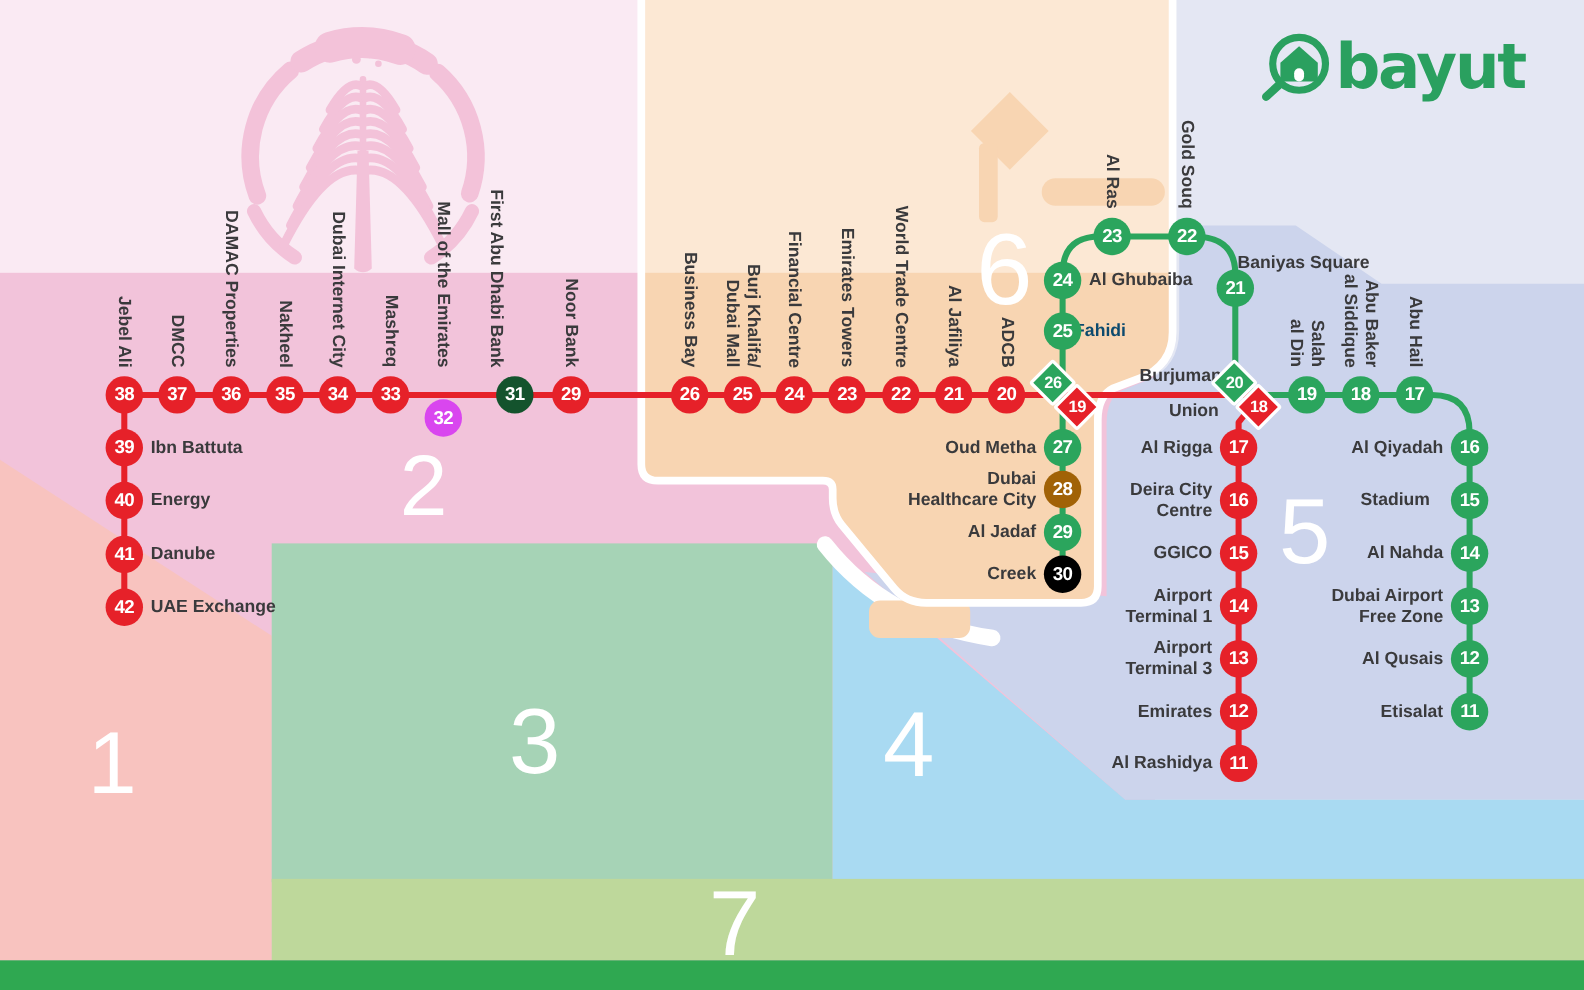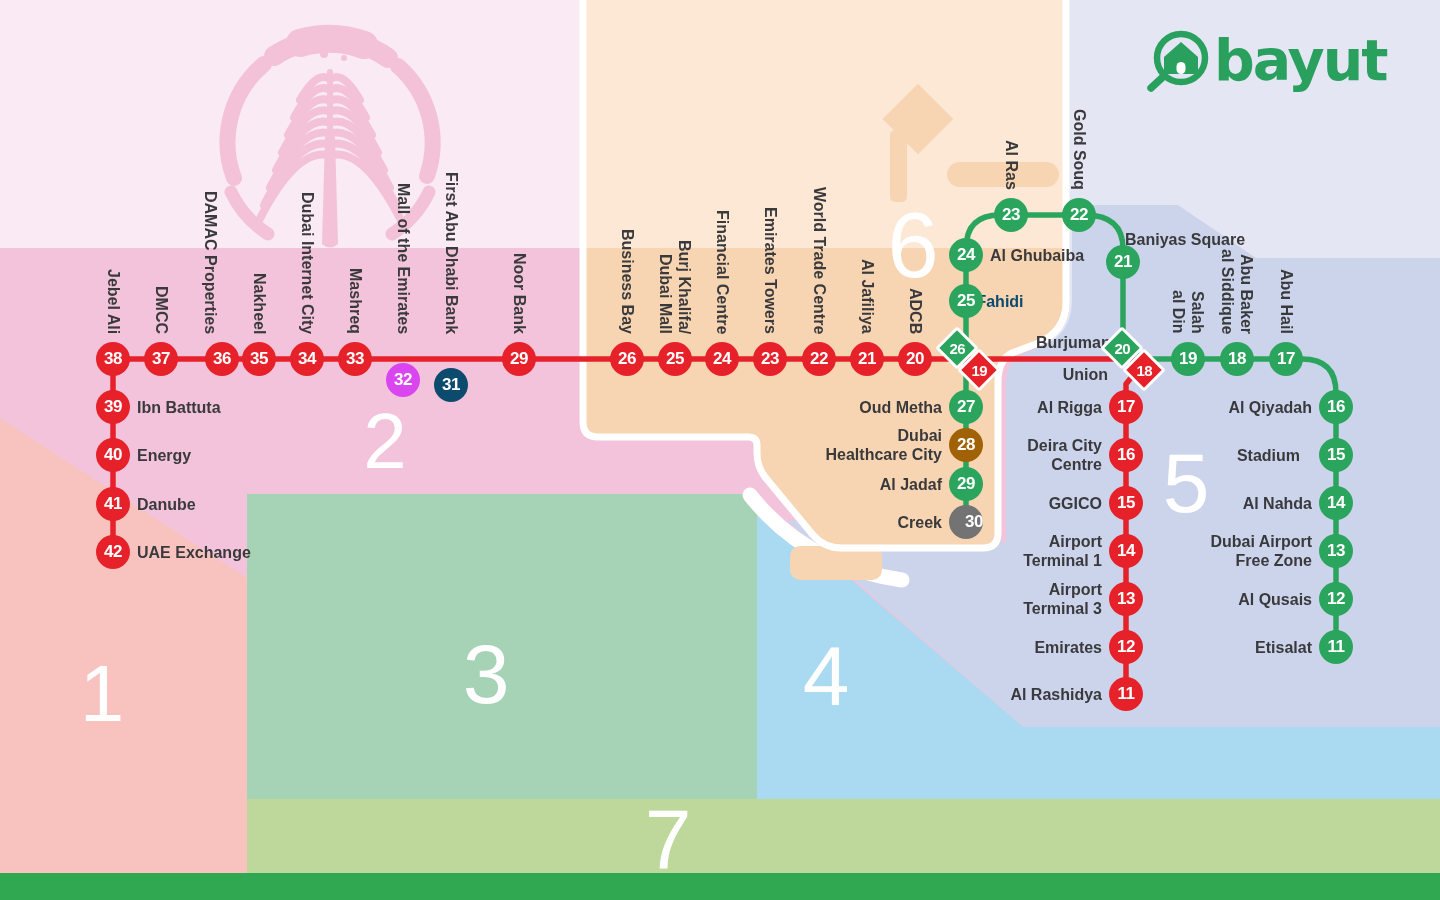--- a/index.html
+++ b/index.html
@@ -149,21 +149,21 @@
     </div>
     <div class="lbl lbl-left" style="color: rgb(58, 58, 60); right: 498px; top: 407px;">Oud Metha</div>
     <div class="station" style="background: #a16207; left: 966px; top: 445px;">
       <span class="n">28</span>
     </div>
     <div class="lbl lbl-left" style="color: rgb(58, 58, 60); right: 498px; top: 445px;">Dubai<br>Healthcare City</div>
     <div class="station" style="background: rgb(43, 165, 93); left: 966px; top: 484px;">
       <span class="n">29</span>
     </div>
     <div class="lbl lbl-left" style="color: rgb(58, 58, 60); right: 498px; top: 484px;">Al Jadaf</div>
-    <div class="station" style="background: #737373; left: 966px; top: 522px; justify-content: flex-end;">
+    <div class="station" style="background: #000000; left: 966px; top: 522px;">
       <span class="n">30</span>
     </div>
     <div class="lbl lbl-left" style="color: rgb(58, 58, 60); right: 498px; top: 522px;">Creek</div>
     <div class="station" style="background: rgb(43, 165, 93); left: 1188px; top: 359px;">
       <span class="n">19</span>
     </div>
     <div class="lbl lbl-up" style="color: rgb(58, 58, 60); left: 1188px; bottom: 566px;">Salah<br>al Din</div>
     <div class="station" style="background: rgb(43, 165, 93); left: 1237px; top: 359px;">
       <span class="n">18</span>
     </div>
@@ -197,41 +197,41 @@
     </div>
     <div class="lbl lbl-left" style="color: rgb(58, 58, 60); right: 128px; top: 647px;">Etisalat</div>
     <div class="station" style="background: rgb(230, 33, 41); left: 113px; top: 359px;">
       <span class="n">38</span>
     </div>
     <div class="lbl lbl-up" style="color: rgb(58, 58, 60); left: 113px; bottom: 566px;">Jebel Ali</div>
     <div class="station" style="background: rgb(230, 33, 41); left: 161px; top: 359px;">
       <span class="n">37</span>
     </div>
     <div class="lbl lbl-up" style="color: rgb(58, 58, 60); left: 161px; bottom: 566px;">DMCC</div>
-    <div class="station" style="background: rgb(230, 33, 41); left: 210px; top: 359px; margin-left: 12px;">
+    <div class="station" style="background: rgb(230, 33, 41); left: 210px; top: 359px;">
       <span class="n">36</span>
     </div>
     <div class="lbl lbl-up" style="color: rgb(58, 58, 60); left: 210px; bottom: 566px;">DAMAC Properties</div>
     <div class="station" style="background: rgb(230, 33, 41); left: 259px; top: 359px;">
       <span class="n">35</span>
     </div>
     <div class="lbl lbl-up" style="color: rgb(58, 58, 60); left: 259px; bottom: 566px;">Nakheel</div>
     <div class="station" style="background: rgb(230, 33, 41); left: 307px; top: 359px;">
       <span class="n">34</span>
     </div>
     <div class="lbl lbl-up" style="color: rgb(58, 58, 60); left: 307px; bottom: 566px;">Dubai Internet City</div>
     <div class="station" style="background: rgb(230, 33, 41); left: 355px; top: 359px; justify-content: center;">
       <span class="n">33</span>
     </div>
     <div class="lbl lbl-up" style="color: rgb(58, 58, 60); left: 355px; bottom: 566px;">Mashreq</div>
     <div class="station" style="background: #d946ef; left: 403px; top: 344px; margin-top: 36px;">
       <span class="n">32</span>
     </div>
     <div class="lbl lbl-up" style="color: rgb(58, 58, 60); left: 403px; bottom: 566px;">Mall of the Emirates</div>
-    <div class="station" style="background: #0c4a6e; left: 451px; top: 359px; margin-top: 26px;">
+    <div class="station" style="background: #14532d; left: 468px; top: 359px;">
       <span class="n">31</span>
     </div>
     <div class="lbl lbl-up" style="color: rgb(58, 58, 60); left: 451px; bottom: 566px;">First Abu Dhabi Bank</div>
     <div class="station" style="background: rgb(230, 33, 41); left: 519px; top: 359px;">
       <span class="n">29</span>
     </div>
     <div class="lbl lbl-up" style="color: rgb(58, 58, 60); left: 519px; bottom: 566px;">Noor Bank</div>
     <div class="station" style="background: rgb(230, 33, 41); left: 627px; top: 359px;">
       <span class="n">26</span>
     </div>

